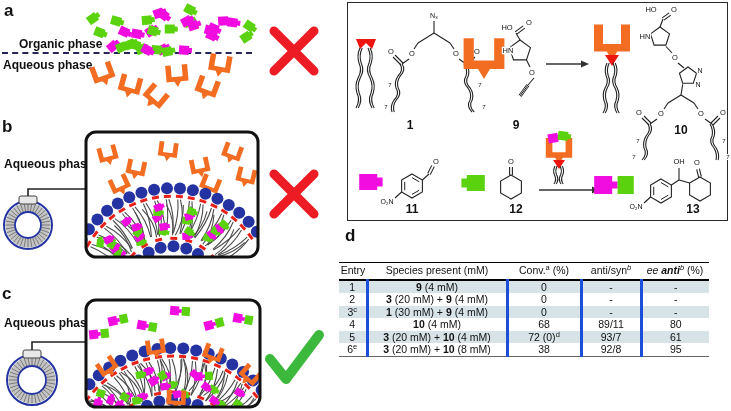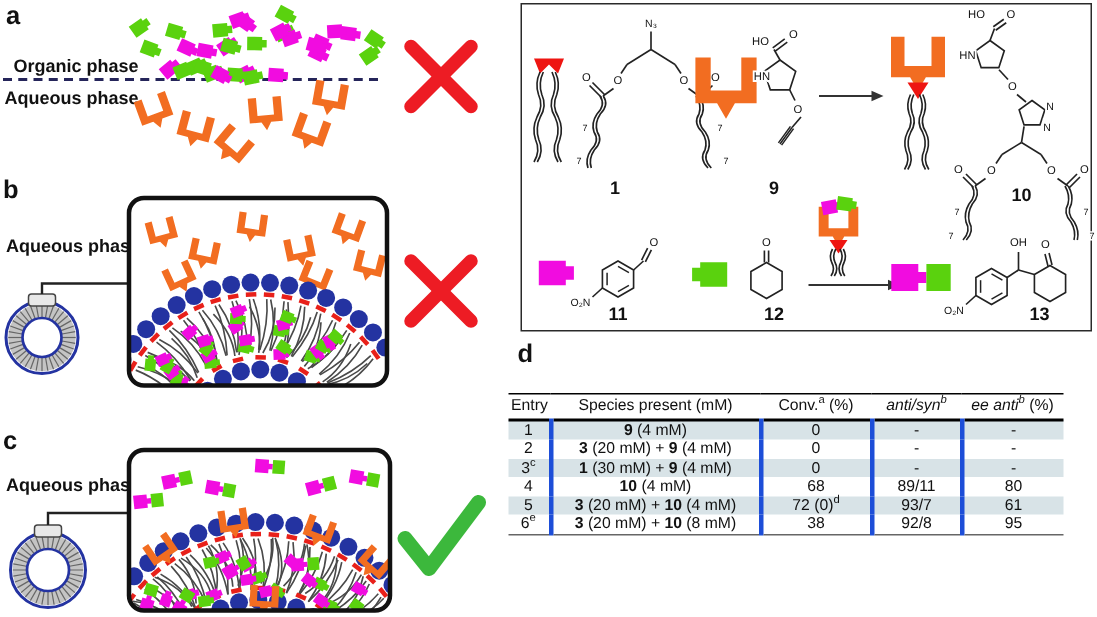--- a/index.html
+++ b/index.html
@@ -32,21 +32,21 @@
         <path d="M-6 -4.5 H4 V-2.5 H7 V2.5 H4 V4.5 H-6 Z"></path>
       </g>
       <g id="sym-pair">
         <path d="M-11 -5 H-1 V5 H-11 Z M-1 -2 H2 V2 H-1 Z" fill="#f10ce0"></path>
         <path d="M2 -5 H11 V5 H2 Z" fill="#5ad20e"></path>
       </g>
     </defs>
   </svg>
 
 <div class="abs panel-letter" style="left:4px;top:1px;">a</div>
-<div class="abs phase-label" style="left:9px;top:37px;text-align:center;">Organic phase</div>
+<div class="abs phase-label" style="left:19px;top:37px;text-align:center;">Organic phase</div>
 <div class="abs dash-line" style="left:2px;top:52px;"></div>
 <div class="abs phase-label" style="left:3px;top:58px;">Aqueous phase</div>
 <svg id="svg-a" class="abs" style="left:75px;top:2px;" width="190" height="110">
     <g>
       <use href="#sym-piece" transform="translate(114.21340152165546 19.660208709379756) rotate(-24.981956474940272) scale(1)" fill="#5ad20e"></use>
       <use href="#sym-piece" transform="translate(119.0528663317919 23.215677508719114) rotate(-19.128389348801406) scale(1)" fill="#f10ce0"></use>
       <use href="#sym-piece" transform="translate(115.4767768883504 7.931864978713852) rotate(28.299400838231392) scale(1)" fill="#5ad20e"></use>
       <use href="#sym-piece" transform="translate(38.298135294717795 43.83749004073324) rotate(-39.97565269469081) scale(1)" fill="#f10ce0"></use>
       <use href="#sym-piece" transform="translate(55.964030270447964 41.9999991832301) rotate(-24.077587120271097) scale(1)" fill="#5ad20e"></use>
       <use href="#sym-piece" transform="translate(139.29035747204458 26.847494851261143) rotate(23.800745040085516) scale(1)" fill="#f10ce0"></use>
@@ -651,22 +651,22 @@
       <col style="width:140px">
       <col style="width:74px">
       <col style="width:60px">
       <col style="width:68px">
     </colgroup>
   <thead>
       <tr>
         <th><span>Entry</span></th>
         <th><span>Species present (mM)</span></th>
         <th><span>Conv.</span><sup>a</sup><span> (%)</span></th>
-        <th><span style="font-style: italic;">anti/syn</span><sup style="font-style: italic;">b</sup></th>
-        <th><span style="font-style: italic;">ee </span><span style="font-style: italic;">anti</span><sup style="font-style: italic;">b</sup><span> (%)</span></th>
+        <th><span style="">anti/syn</span><sup style="font-style: italic;">b</sup></th>
+        <th><span style="font-style: italic;">ee </span><span style="font-style: italic; font-weight: bold;">anti</span><sup style="font-style: italic;">b</sup><span> (%)</span></th>
       </tr>
     </thead>
   <tbody>
       <tr class="shade">
         <td><span>1</span></td>
         <td><span style="font-weight: bold;">9</span><span> (4 mM)</span></td>
         <td><span>0</span></td>
         <td><span>-</span></td>
         <td><span>-</span></td>
       </tr>

